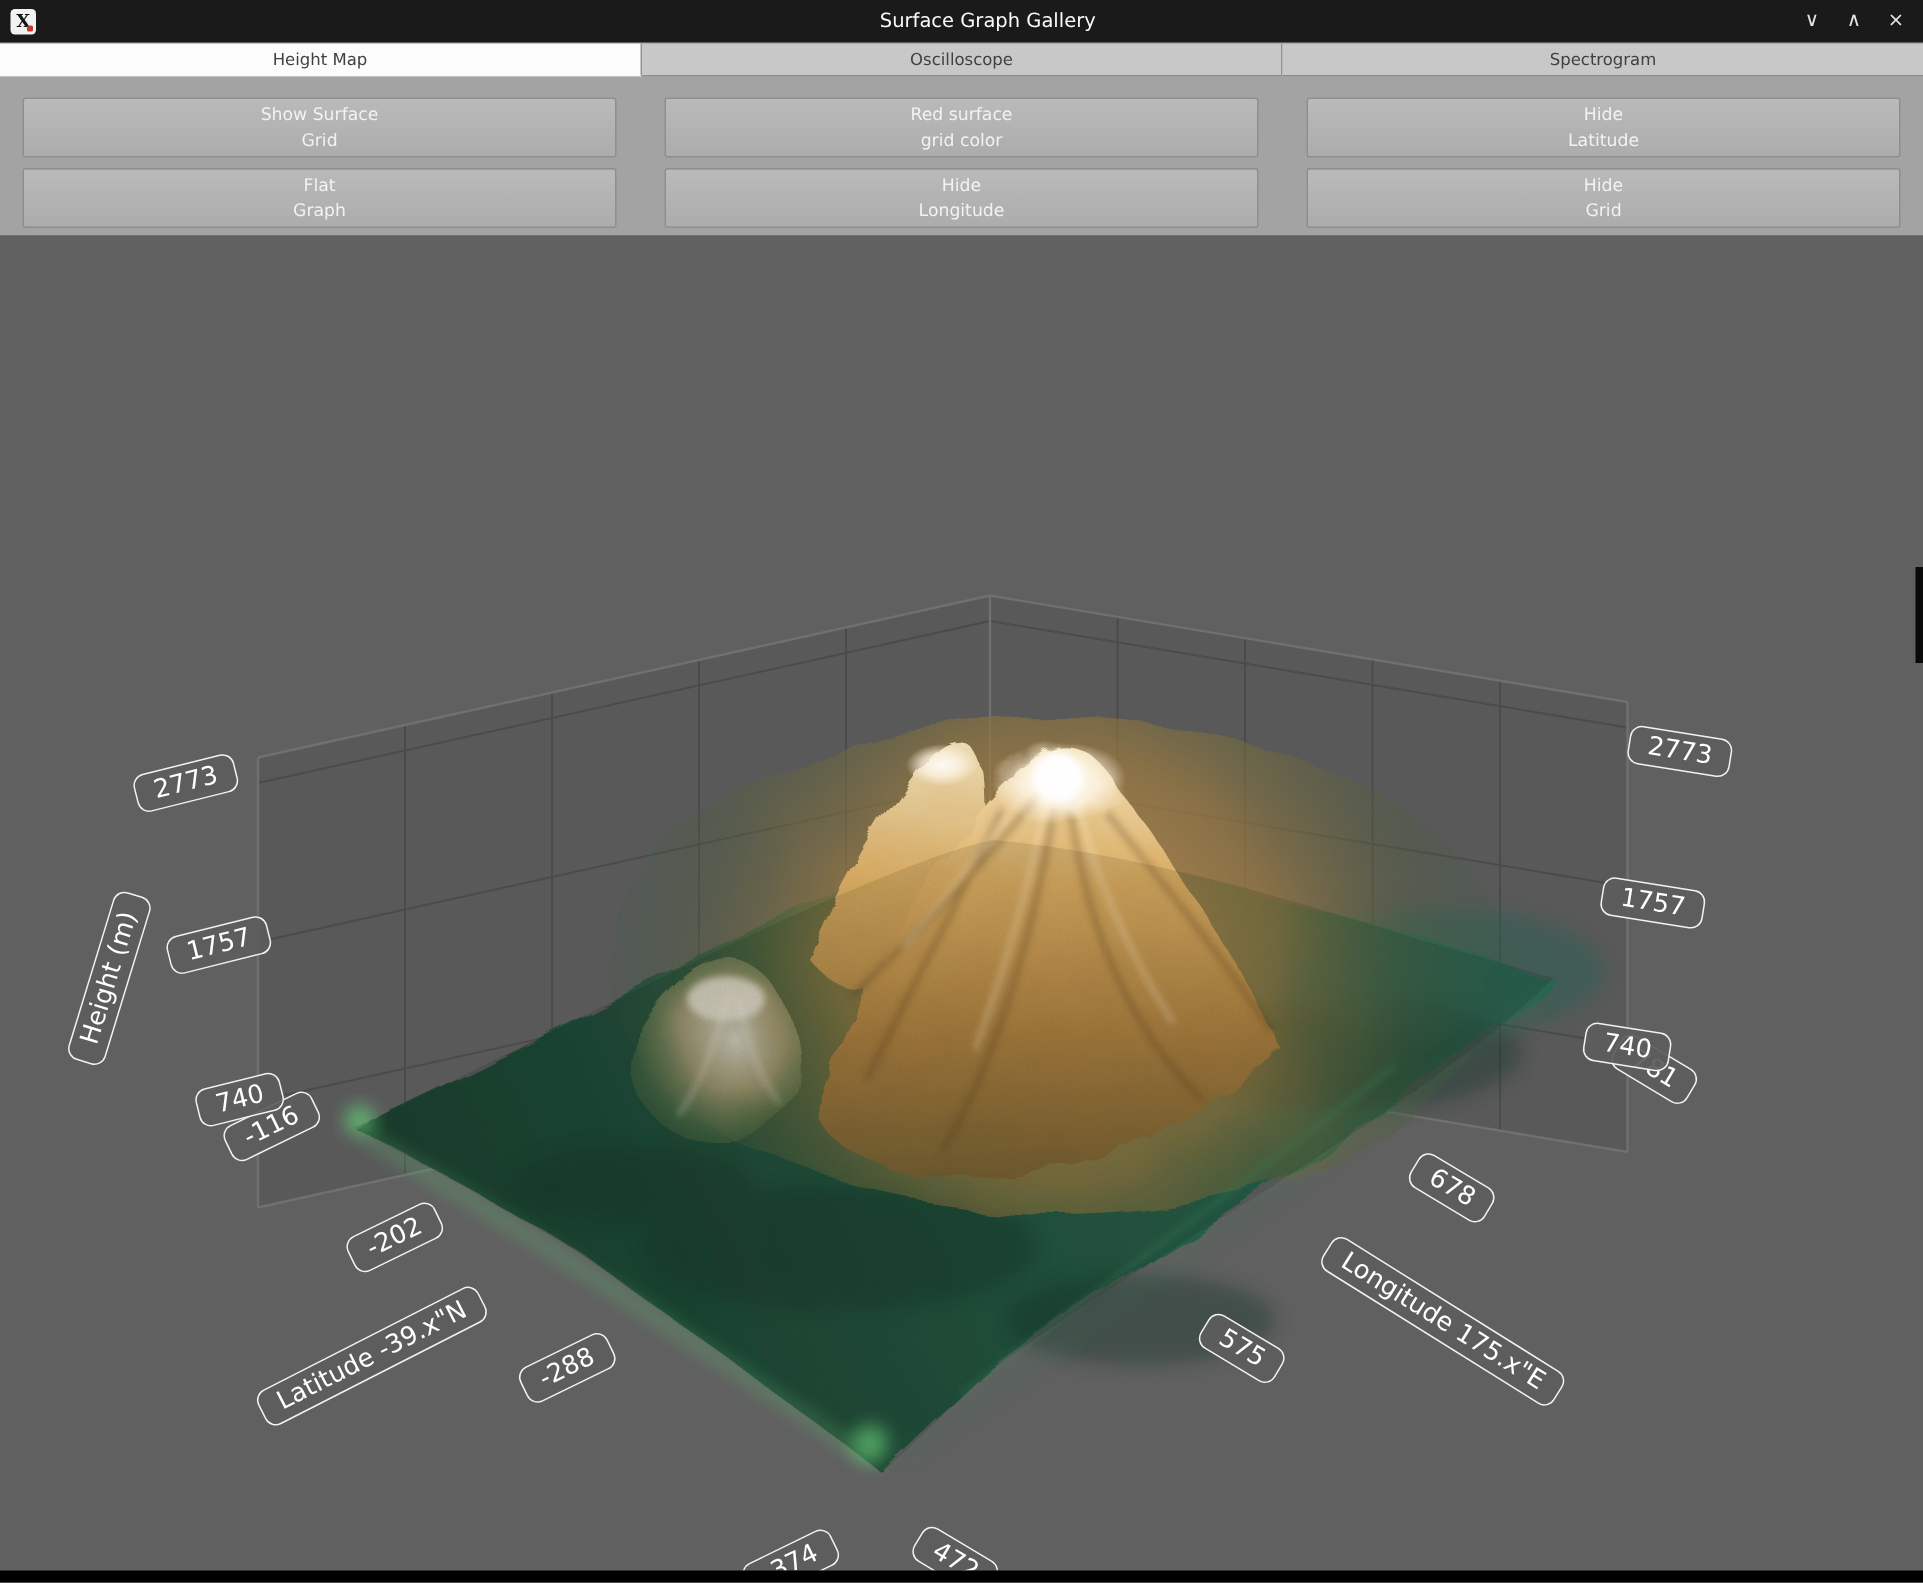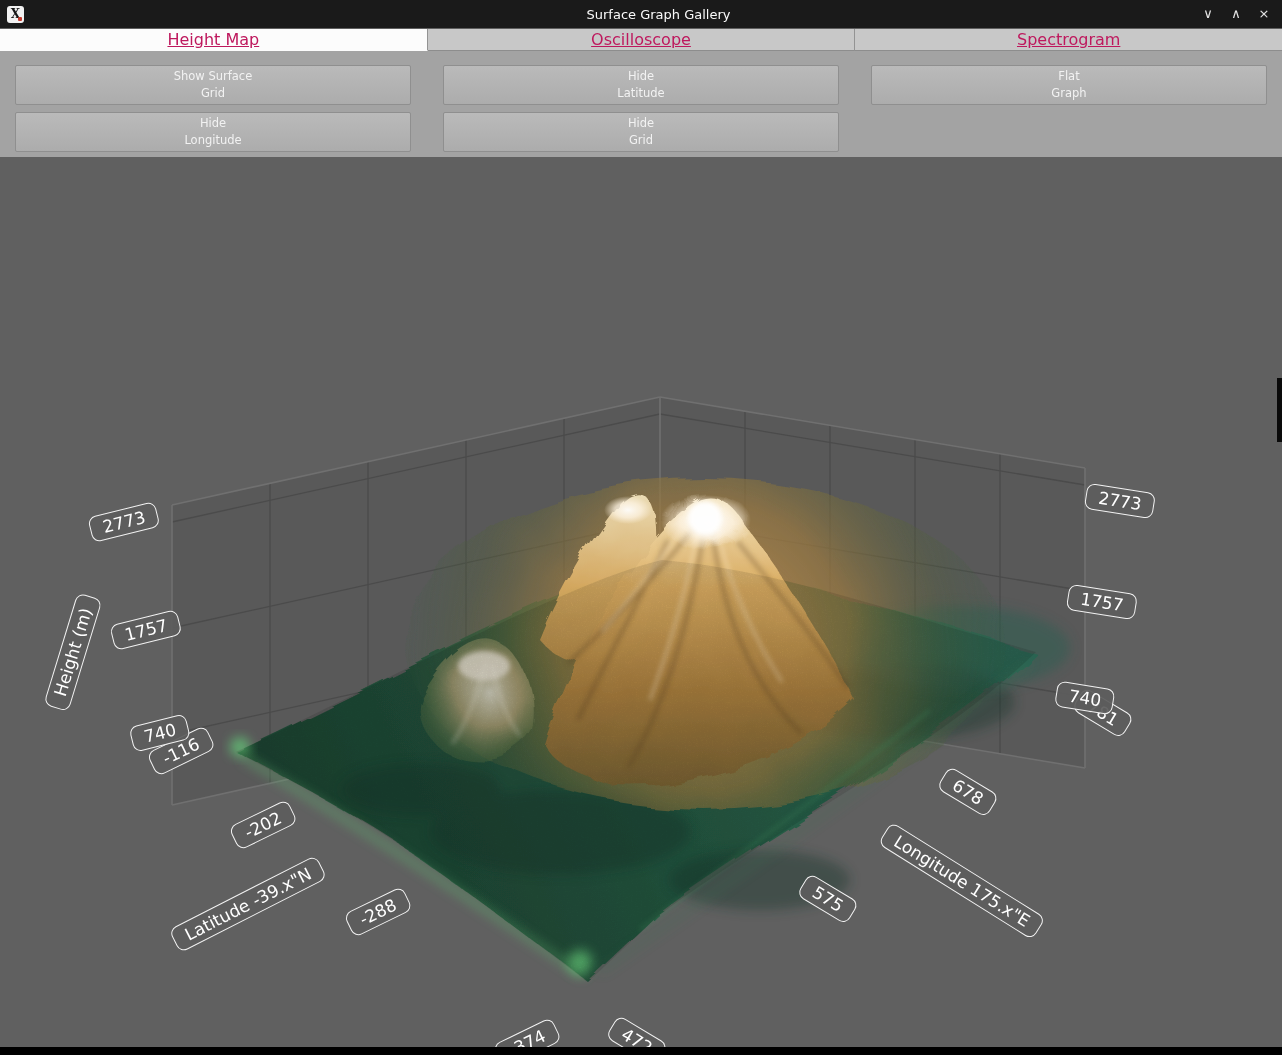--- a/index.html
+++ b/index.html
@@ -14,23 +14,23 @@
               justify-content:center; position:relative; z-index:2; }
   .app-icon::after { content:""; position:absolute; right:2px; bottom:2px; width:4px; height:4px;
               background:#c43b2e; border-radius:1px; }
   .window-title { position:absolute; left:0; right:0; text-align:center; font-size:13px; color:#fafafa;margin-left:35px; }
   .win-controls { margin-left:auto; display:flex; gap:8px; margin-right:8px; z-index:2; }
   .win-btn { width:20px; height:20px; line-height:20px; text-align:center; font-size:13px; color:#e6e6e6; }
 
   
   .tabbar { position:absolute; top:28px; left:0; right:0; height:23px; display:flex;
             background:#b9b9b9; border-top:1px solid #5f5f5f; }
-  .tab { flex:1; display:flex; align-items:center; justify-content:center; font-size:16px;
-         color:#be185d; background:#c8c8c8; border-right:1px solid #939393;
-         border-bottom:1px solid #8d8d8d;text-decoration:underline; }
+  .tab { flex:1; display:flex; align-items:center; justify-content:center; font-size:11px;
+         color:#404040; background:#c8c8c8; border-right:1px solid #939393;
+         border-bottom:1px solid #8d8d8d; }
   .tab:last-child { border-right:none; }
   .tab.active { background:#fcfcfc; border-bottom:1px solid #fcfcfc; }
 
   
   .panel { position:absolute; top:51px; left:0; right:0; height:106px; background:#a3a3a3;
            padding:14px 15px 0 15px; display:grid; grid-template-columns:1fr 1fr 1fr;
            grid-template-rows:40px 40px; gap:7px 32px; }
   .btn { background:linear-gradient(#bababa,#acacac); border:1px solid #8f8f8f; border-radius:2px;
          color:#f2f2f2; font-size:11.5px; line-height:1.5; display:flex; flex-direction:column;
          align-items:center; justify-content:center; }
@@ -64,20 +64,24 @@
 <div class="tabbar">
   <div class="tab active">Height Map</div>
   <div class="tab">Oscilloscope</div>
   <div class="tab">Spectrogram</div>
 </div>
 
 <div class="panel">
   <div class="btn">
     <span>Show Surface</span>
     <span>Grid</span>
+  </div>
+  <div class="btn">
+    <span>Red surface</span>
+    <span>grid color</span>
   </div>
   <div class="btn">
     <span>Hide</span>
     <span>Latitude</span>
   </div>
   <div class="btn">
     <span>Flat</span>
     <span>Graph</span>
   </div>
   <div class="btn">

